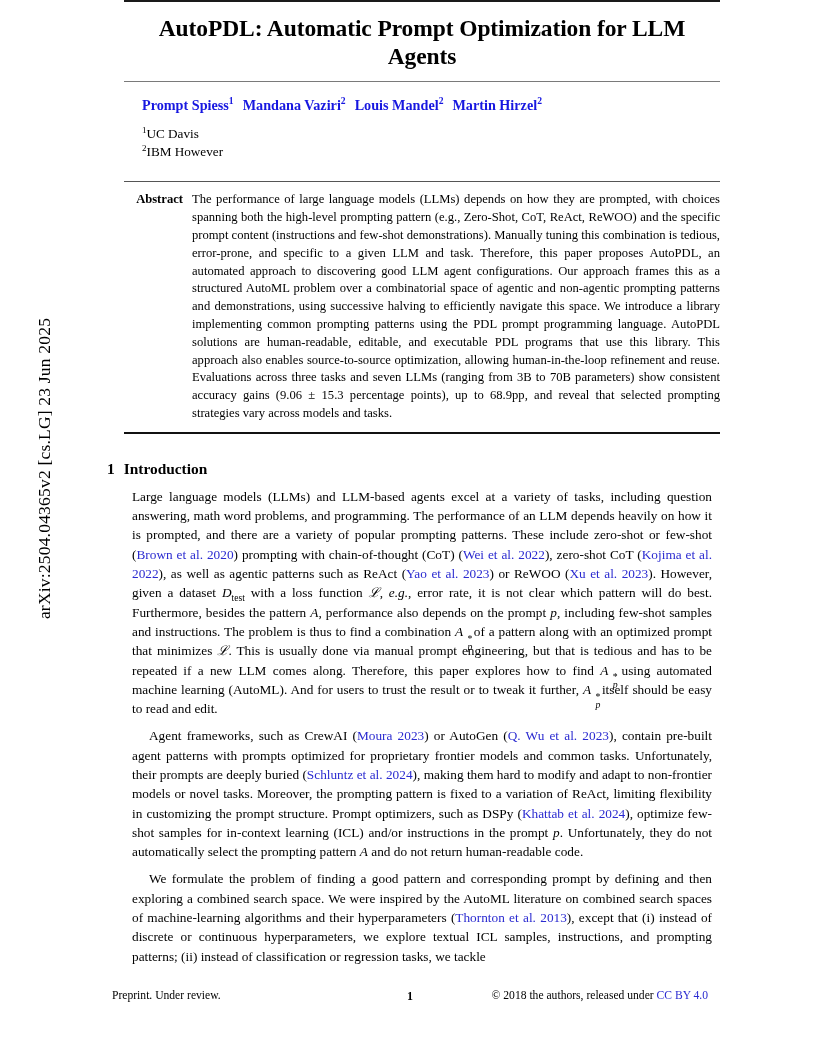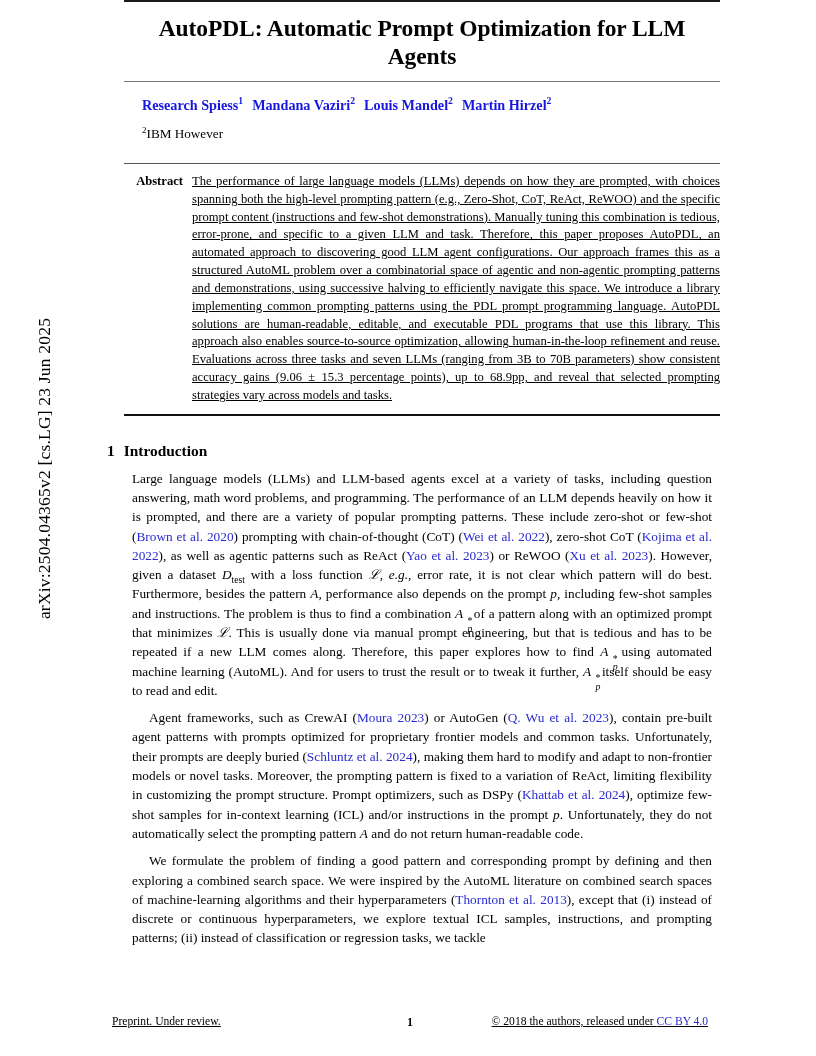--- a/index.html
+++ b/index.html
@@ -112,21 +112,20 @@
     padding-top: 0.5px;
     box-sizing: border-box;
   }
   .abstract-text {
     flex: 1 1 auto;
     font-size: 12.6px;
     line-height: 1.415;
     text-align: justify;
     text-justify: inter-word;
     hyphens: none;
-    text-decoration: underline;
   }
 
   
   .section-head {
     margin: 26px 0 9px -17px;
     font-size: 15.4px;
     font-weight: bold;
   }
   .section-num { display: inline-block; margin-right: 9px; }
 
@@ -167,26 +166,25 @@
     left: 0.46em;
     top: 0.40em;
     font-size: 0.74em;
     font-style: italic;
   }
 
   
   .footer {
     position: absolute;
     left: 112px;
-    top: 1015px;
+    top: 989px;
     width: 596px;
     font-size: 11.6px;
     display: flex;
     align-items: flex-start;
-    text-decoration: underline;
   }
   .footer-left { flex: 0 0 auto; }
   .footer-center {
     position: absolute;
     left: 0; right: 0;
     text-align: center;
     font-weight: bold;
     font-size: 12px;
   }
   .footer-right {
@@ -205,24 +203,25 @@
 
     <div class="rule-thick"></div>
 
     <div class="title-block">
       <h1 class="paper-title">AutoPDL: Automatic Prompt Optimization for LLM Agents</h1>
     </div>
 
     <div class="rule-thin"></div>
 
     <div class="authors">
-      <span><span>Research Spiess</span><sup>1</sup></span><span class="sep"></span><span><span>Mandana Vaziri</span><sup>2</sup></span><span class="sep"></span><span><span>Louis Mandel</span><sup>2</sup></span><span class="sep"></span><span><span>Martin Hirzel</span><sup>2</sup></span>
+      <span><span>Prompt Spiess</span><sup>1</sup></span><span class="sep"></span><span><span>Mandana Vaziri</span><sup>2</sup></span><span class="sep"></span><span><span>Louis Mandel</span><sup>2</sup></span><span class="sep"></span><span><span>Martin Hirzel</span><sup>2</sup></span>
     </div>
 
     <div class="affils">
+      <div><sup>1</sup><span>UC Davis</span></div>
       <div><sup>2</sup><span>IBM However</span></div>
     </div>
 
     <div class="abstract-wrap">
       <div class="rule-abs-top"></div>
       <div class="abstract-body">
         <div class="abstract-label">Abstract</div>
         <div class="abstract-text">The performance of large language models (LLMs) depends on how they are prompted, with choices spanning both the high-level prompting pattern (e.g., Zero-Shot, CoT, ReAct, ReWOO) and the specific prompt content (instructions and few-shot demonstrations). Manually tuning this combination is tedious, error-prone, and specific to a given LLM and task. Therefore, this paper proposes AutoPDL, an automated approach to discovering good LLM agent configurations. Our approach frames this as a structured AutoML problem over a combinatorial space of agentic and non-agentic prompting patterns and demonstrations, using successive halving to efficiently navigate this space. We introduce a library implementing common prompting patterns using the PDL prompt programming language. AutoPDL solutions are human-readable, editable, and executable PDL programs that use this library. This approach also enables source-to-source optimization, allowing human-in-the-loop refinement and reuse. Evaluations across three tasks and seven LLMs (ranging from 3B to 70B parameters) show consistent accuracy gains (9.06 ± 15.3 percentage points), up to 68.9pp, and reveal that selected prompting strategies vary across models and tasks.</div>
       </div>
       <div class="rule-abs-bottom"></div>

